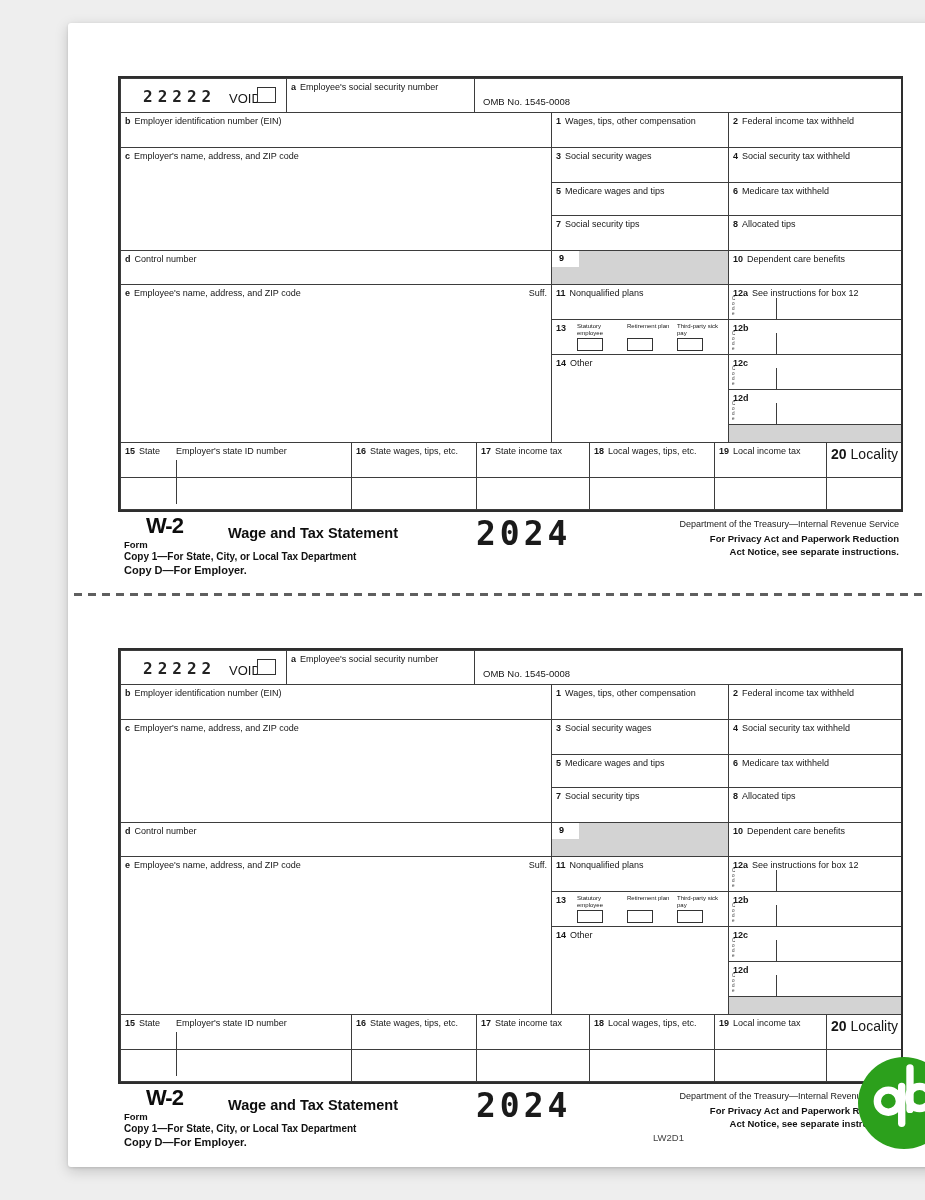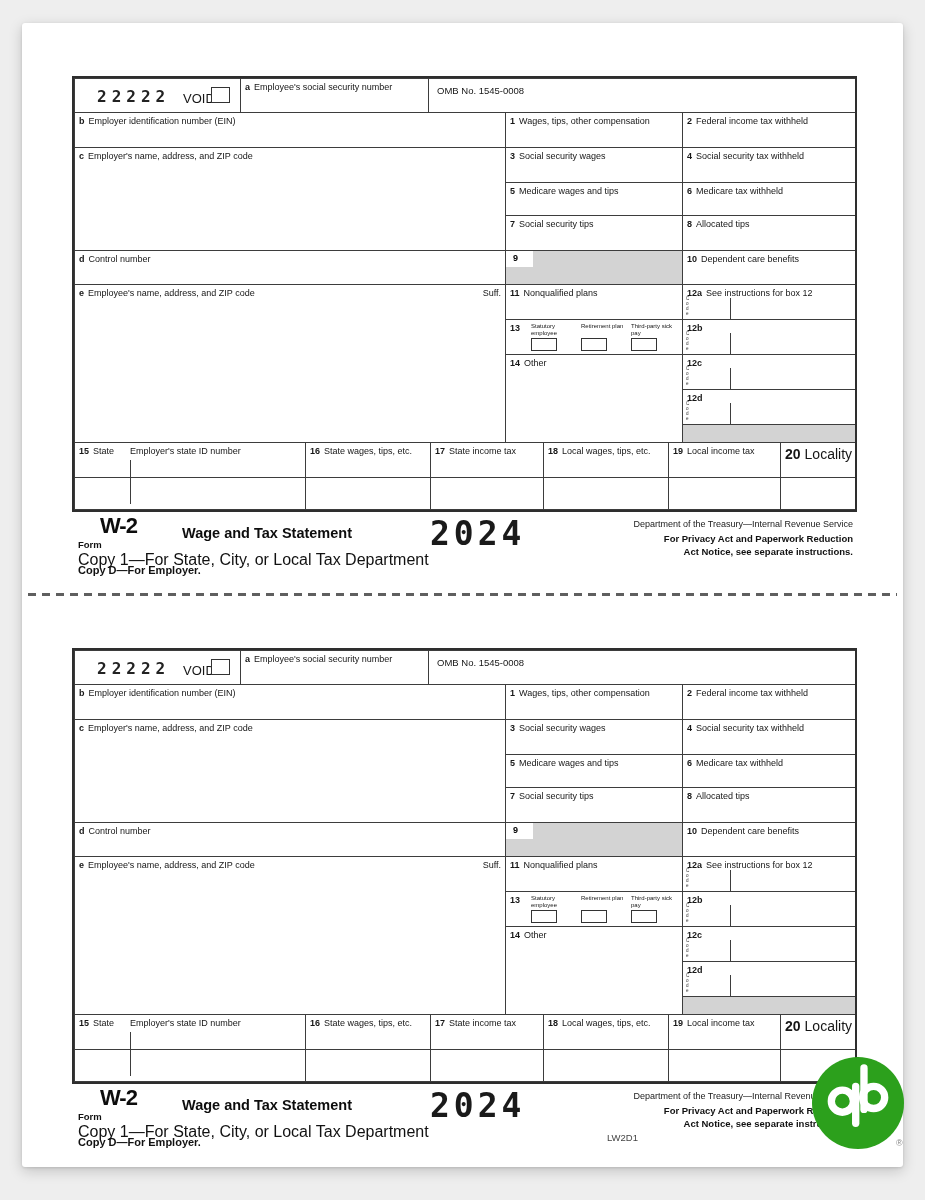--- a/index.html
+++ b/index.html
@@ -2,40 +2,40 @@
 <html><head>
 <meta charset="utf-8">
 <style>
   html,body{margin:0;padding:0;}
   body{
     width:925px;height:1200px;overflow:hidden;position:relative;
     background:#eeeeee;
     font-family:"Liberation Sans", sans-serif;
     -webkit-font-smoothing:antialiased;
   }
-  #stage{position:absolute;inset:0;}
+  #stage{position:absolute;inset:0;margin-left:46px;}
   .paper{
     position:absolute;left:22px;top:23px;width:881px;height:1144px;
     background:#ffffff;border-radius:3px;
     box-shadow:0 4px 14px rgba(0,0,0,.18), 0 1px 3px rgba(0,0,0,.12);
   }
   .form-slot{position:absolute;left:50px;width:781px;height:505px;}
   .form-slot-top{top:53px;}
   .form-slot-bottom{top:625px;}
   .w2{position:absolute;inset:0;}
   .grid{
     position:absolute;left:0;top:0;width:781px;height:432px;
     border:2px solid #2e2e2e;overflow:hidden;background:#fff;
   }
   .cell{position:absolute;border:1px solid #3d3d3d;box-sizing:border-box;background:transparent;}
   .lbl{position:absolute;top:3px;left:4px;white-space:nowrap;font-size:9px;color:#161616;text-align:right;}
   .bn{font-weight:bold;}
   .bt{margin-left:4px;}
   .sm{font-size:14px;}
-  .omb{position:absolute;left:8px;bottom:16px;font-size:9.5px;color:#161616;}
+  .omb{position:absolute;left:8px;bottom:5px;font-size:9.5px;color:#161616;}
   .ctl{position:absolute;left:22px;top:8px;font-family:"DejaVu Sans Mono",monospace;
        font-size:16px;font-weight:600;letter-spacing:5px;color:#222;}
   .voidlbl{position:absolute;left:108px;top:12px;font-size:13px;color:#161616;}
   .checkbox{position:absolute;border:1.5px solid #333;background:#fff;box-sizing:border-box;}
   .void-box{left:136px;top:8px;width:19px;height:16px;}
   .suff{position:absolute;top:3px;right:4px;font-size:9px;color:#161616;}
   .gray{background:#d3d3d3;}
   .nine-patch{position:absolute;left:0;top:0;width:27px;height:16px;background:#fff;}
   .nine-patch .bn{position:absolute;left:7px;top:2px;font-size:9px;}
   .code-vert{position:absolute;left:3px;top:12px;width:5px;font-size:4.6px;line-height:4.9px;
@@ -51,21 +51,21 @@
   .t15-2{margin-left:16px;}
   
   .f-formword{position:absolute;left:6px;top:463px;font-size:9.5px;font-weight:bold;color:#111;}
   .f-w2{position:absolute;left:28px;top:437px;font-size:22px;font-weight:bold;letter-spacing:-1px;color:#0d0d0d;}
   .f-title{position:absolute;left:110px;top:449px;font-size:14.5px;font-weight:bold;color:#0d0d0d;}
   .f-year{position:absolute;left:358px;top:438px;width:124px;text-align:left;
           font-family:"DejaVu Sans Mono",monospace;font-size:33px;font-weight:600;letter-spacing:4px;color:#1a1a1a;}
   .f-dept{position:absolute;right:0;top:443px;font-size:9px;color:#1a1a1a;}
   .f-priv1{position:absolute;right:0;top:457px;font-size:9.5px;font-weight:bold;color:#111;}
   .f-priv2{position:absolute;right:0;top:470px;font-size:9.5px;font-weight:bold;color:#111;}
-  .f-copy1{position:absolute;left:6px;top:475px;font-size:16px;font-weight:normal;color:#111;}
+  .f-copy1{position:absolute;left:6px;top:475px;font-size:10px;font-weight:bold;color:#111;}
   .f-copyd{position:absolute;left:6px;top:488px;font-size:11px;font-weight:bold;color:#111;}
   .f-code{position:absolute;left:535px;top:484px;font-size:9.5px;color:#444;}
   .perforation{
     position:absolute;left:6px;top:570px;width:869px;height:3px;
     background:repeating-linear-gradient(90deg,#5f5f5f 0 8px,transparent 8px 14px);
   }
   .qb-logo{position:absolute;left:790px;top:1034px;width:92px;height:92px;z-index:5;}
   .qb-logo svg{display:block;}
   .reg-mark{position:absolute;left:84px;top:81px;font-size:9px;color:#8a8a8a;}
 </style>

